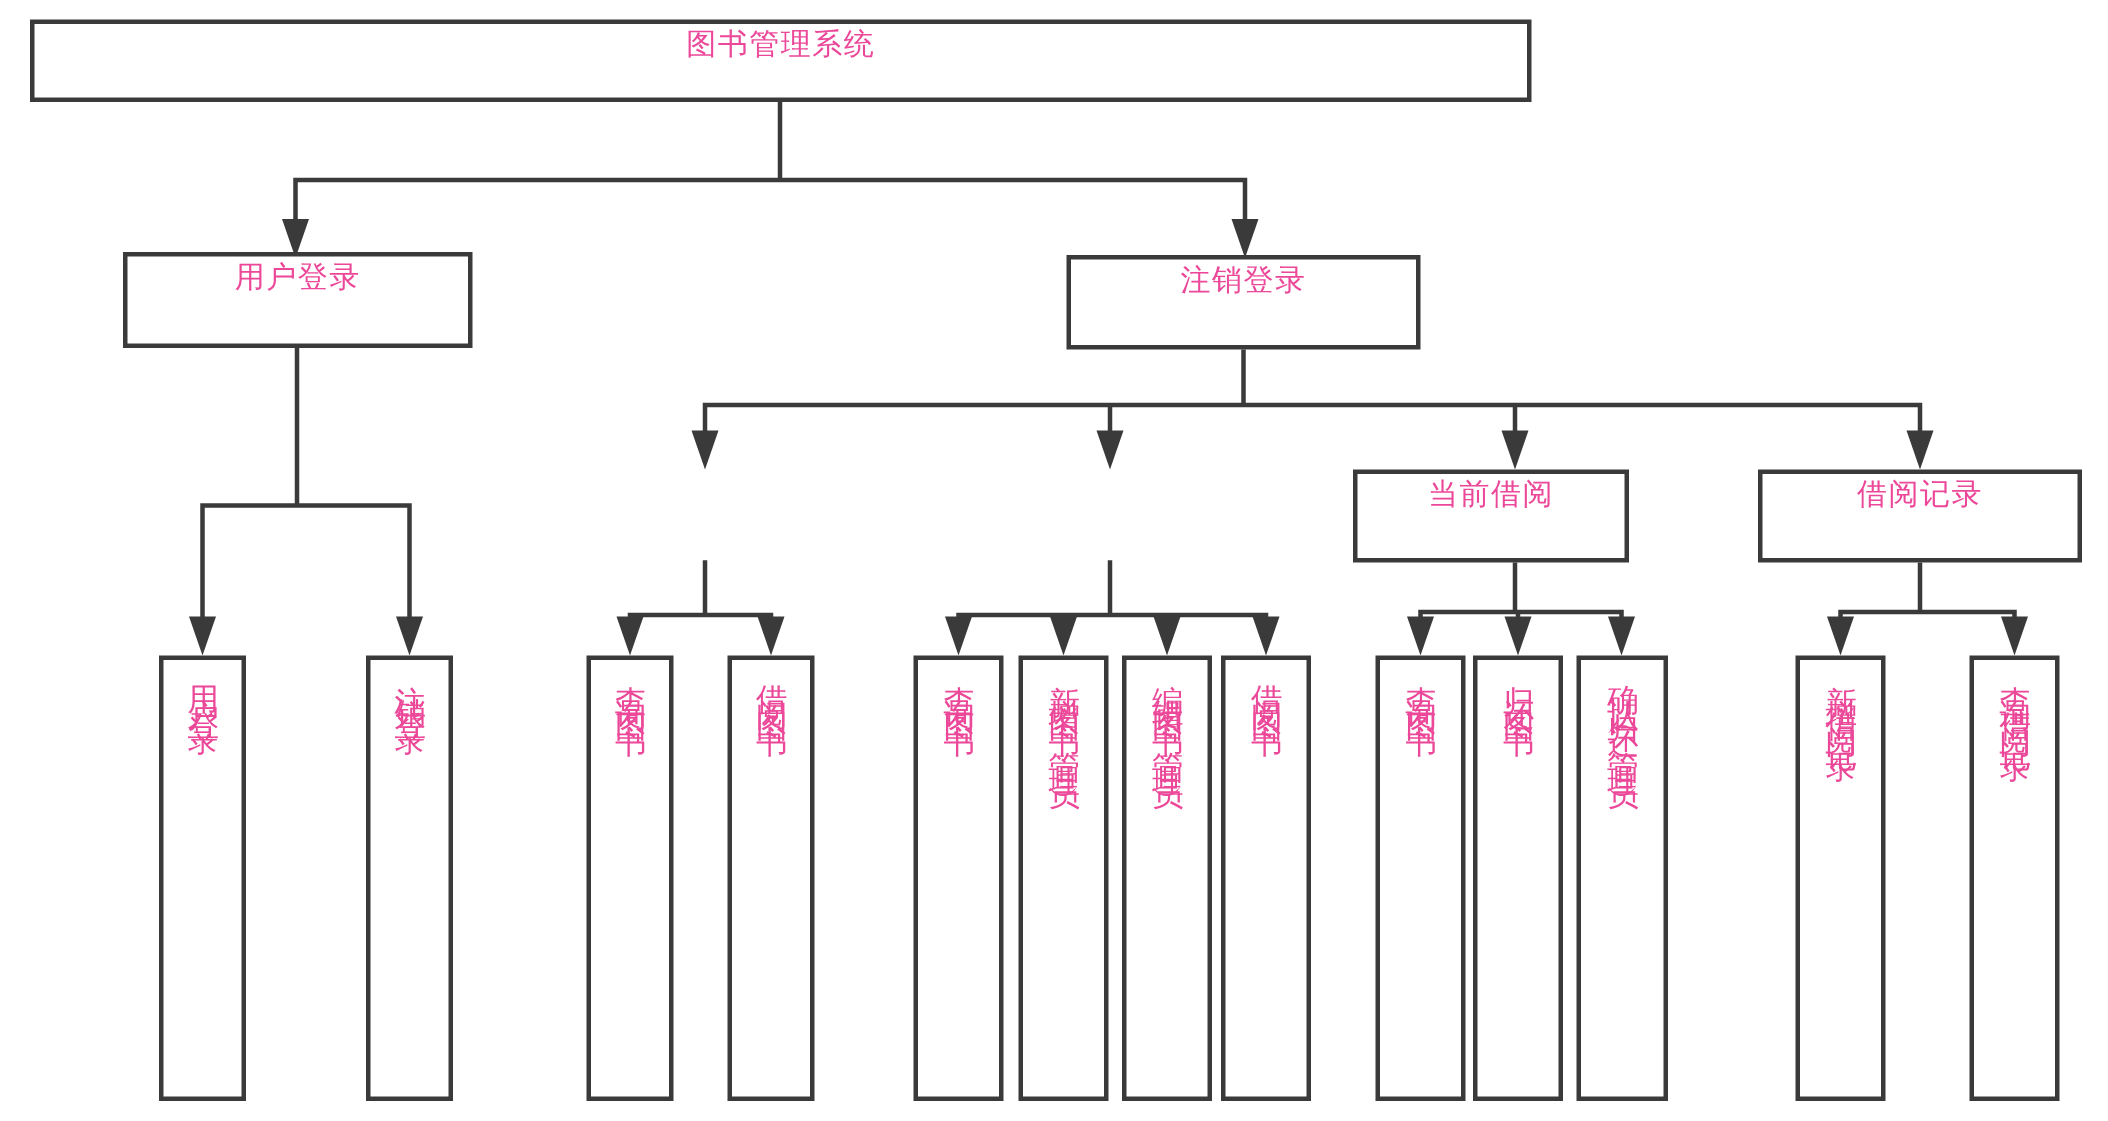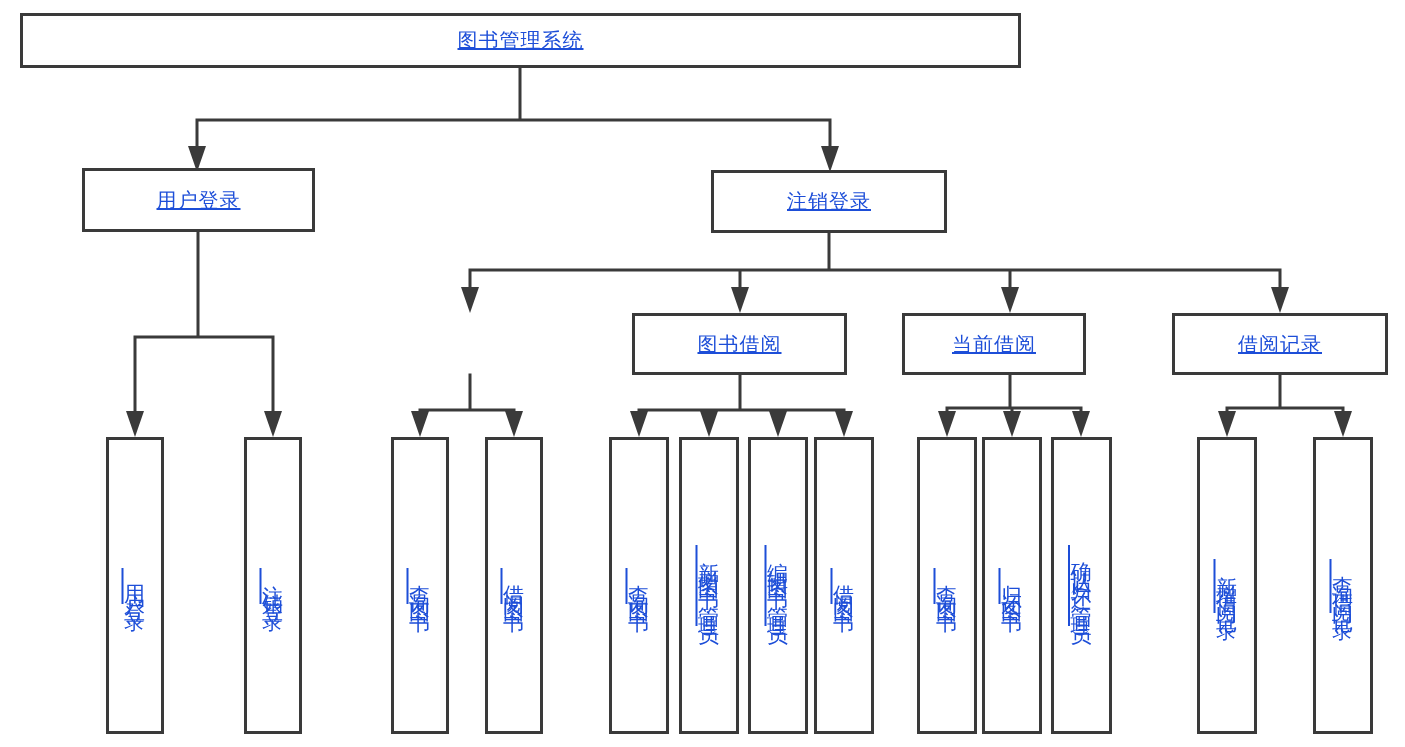--- a/index.html
+++ b/index.html
@@ -22,24 +22,23 @@
     width: 1405px;
     height: 747px;
     pointer-events: none;
   }
   .node {
     position: absolute;
     box-sizing: border-box;
     background: #ffffff;
     border: 3px solid #3a3a3a;
     display: flex;
-    align-items: center;
+    align-items: flex-start;
     justify-content: center;
-    color: #1d4ed8;
-    text-decoration: underline;
+    color: #ec4899;
   }
   .h-node .lbl {
     font-size: 20px;
     letter-spacing: 1px;
     white-space: nowrap;
   }
   .v-node .vlbl {
     writing-mode: vertical-rl;
     text-orientation: mixed;
     font-size: 21px;
@@ -110,23 +109,20 @@
     <span class="lbl">图书管理系统</span>
   </div>
 
   <div class="node h-node" style="left:82px;top:168px;width:233px;height:64px">
     <span class="lbl">用户登录</span>
   </div>
   <div class="node h-node" style="left:711px;top:170px;width:236px;height:63px">
     <span class="lbl">注销登录</span>
   </div>
 
-  <div class="node h-node" style="left:632px;top:313px;width:215px;height:62px">
-    <span class="lbl">图书借阅</span>
-  </div>
   <div class="node h-node" style="left:902px;top:313px;width:184px;height:62px">
     <span class="lbl">当前借阅</span>
   </div>
   <div class="node h-node" style="left:1172px;top:313px;width:216px;height:62px">
     <span class="lbl">借阅记录</span>
   </div>
 
   <div class="node v-node" style="left:106px;top:437px;width:58px;height:297px">
     <span class="vlbl">用户登录</span>
   </div>

